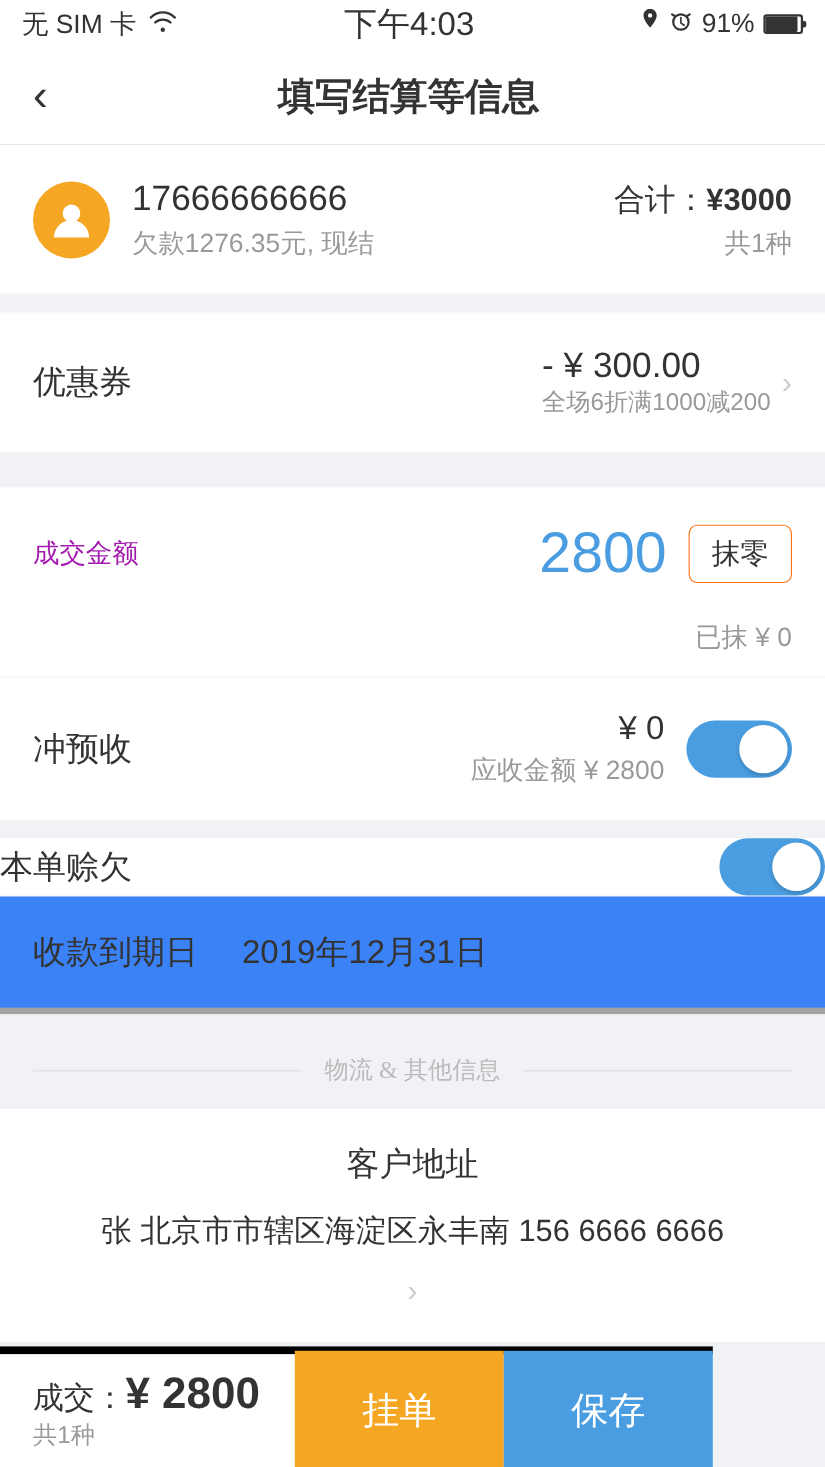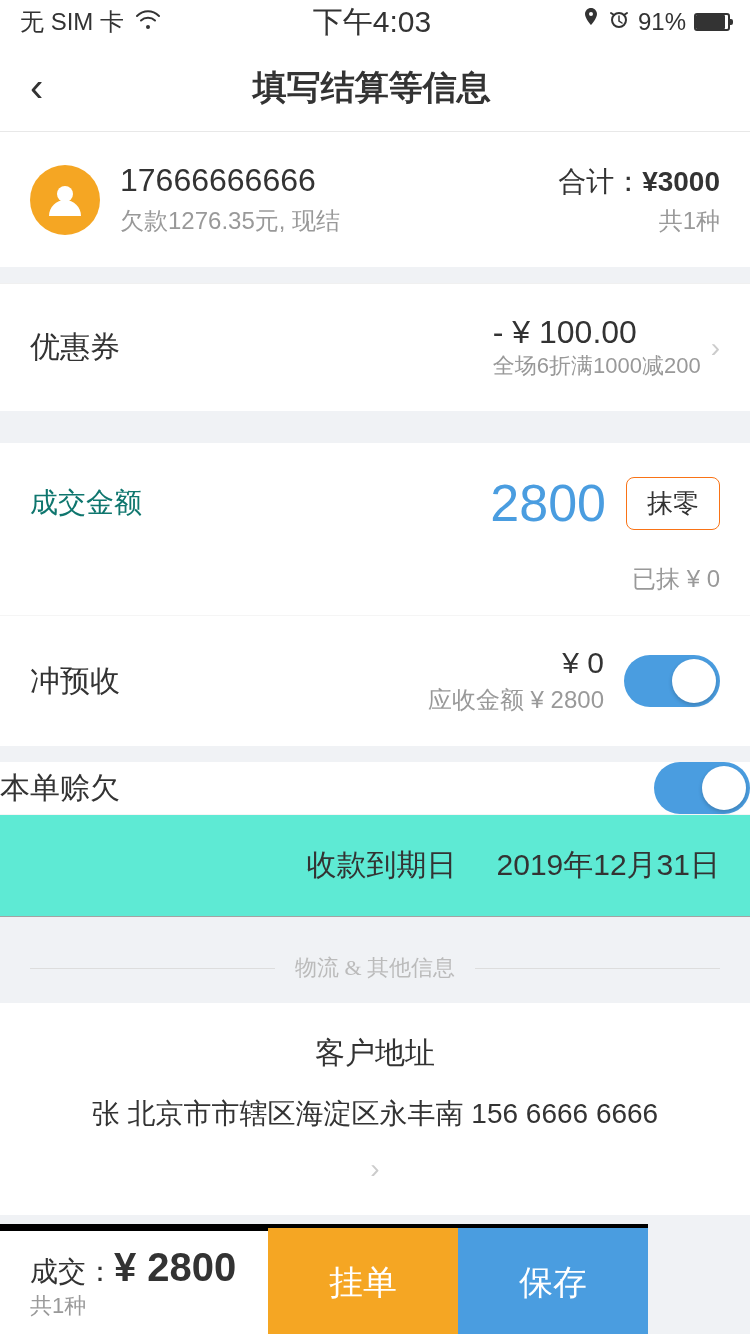--- a/index.html
+++ b/index.html
@@ -117,21 +117,21 @@
 
     
     .amount-section {
       background: #fff;
       padding: 30px;
       display: flex;
       align-items: center;
       justify-content: space-between;
       margin-bottom: 0;
     }
-    .amount-label { font-size: 28px; color: #0f766e; }
+    .amount-label { font-size: 24px; color: #a21caf; }
     .amount-right { display: flex; align-items: center; gap: 20px; }
     .amount-value { font-size: 52px; font-weight: 500; color: #4a9de0; }
     .amount-rounding-btn {
       border: 1px solid #f97316;
       border-radius: 8px;
       padding: 8px 20px;
       font-size: 26px;
       color: #333;
       background: #fff;
       cursor: pointer;
@@ -349,21 +349,21 @@
         <span>合计：</span><span style="font-weight:600;">¥3000</span>
       </div>
       <div class="total-count">共1种</div>
     </div>
   </div>
 
   <div class="coupon-row">
     <span class="coupon-label">优惠券</span>
     <div class="coupon-right">
       <div>
-        <div class="coupon-discount">- ¥ 100.00</div>
+        <div class="coupon-discount">- ¥ 300.00</div>
         <div class="coupon-desc">全场6折满1000减200</div>
       </div>
       <span class="coupon-arrow">›</span>
     </div>
   </div>
 
   <div class="separator"></div>
 
   <div>
     <div class="amount-section">
@@ -391,21 +391,21 @@
 
   <div class="separator"></div>
 
   <div class="debt-section" style="border-bottom:1px solid #f5f5f5;">
     <span class="debt-label">本单赊欠</span>
     <div class="toggle">
       <div class="toggle-knob"></div>
     </div>
   </div>
 
-  <div class="duedate-section" style="background:#5eead4; border-bottom:1px solid #a3a3a3;justify-content:flex-end;">
+  <div class="duedate-section" style="background:#3b82f6; border-bottom:6px solid #a3a3a3;">
     <span>收款到期日</span>
     <span style="margin-left:20px;">2019年12月31日</span>
   </div>
 
   <div class="separator"></div>
 
   <div class="divider-with-text">
     <div class="divider-line"></div>
     <span class="divider-text">物流 &amp; 其他信息</span>
     <div class="divider-line"></div>

